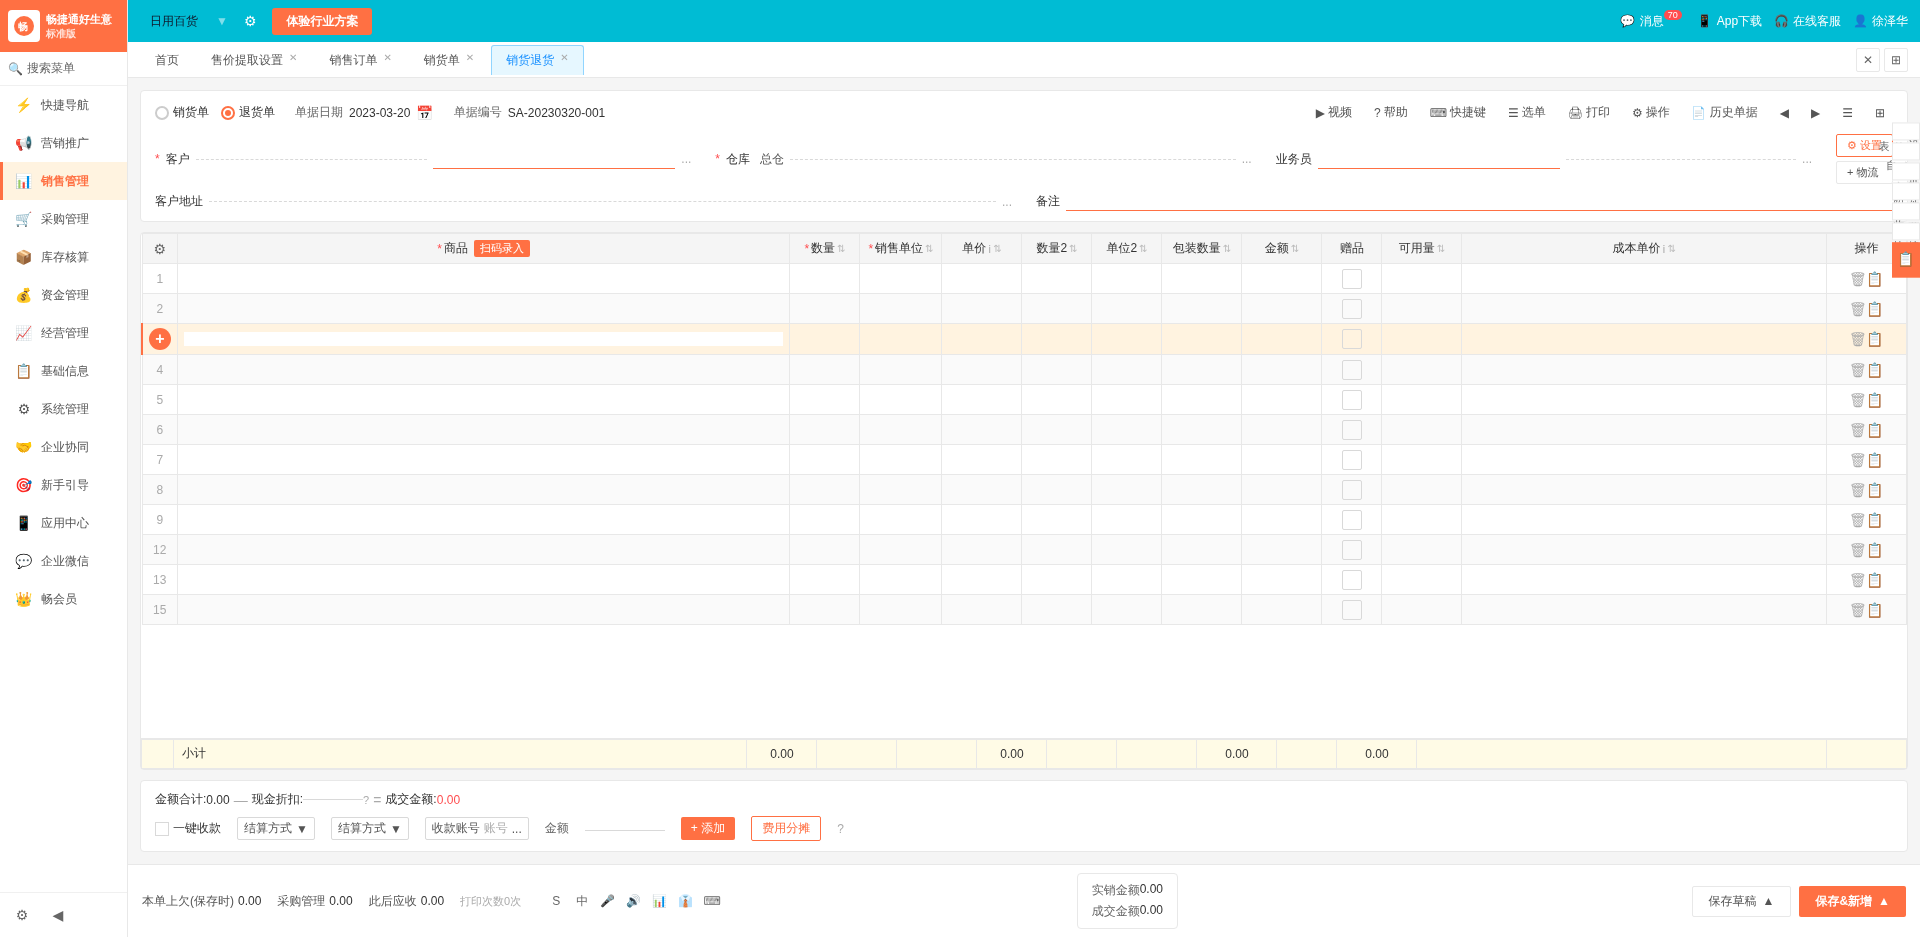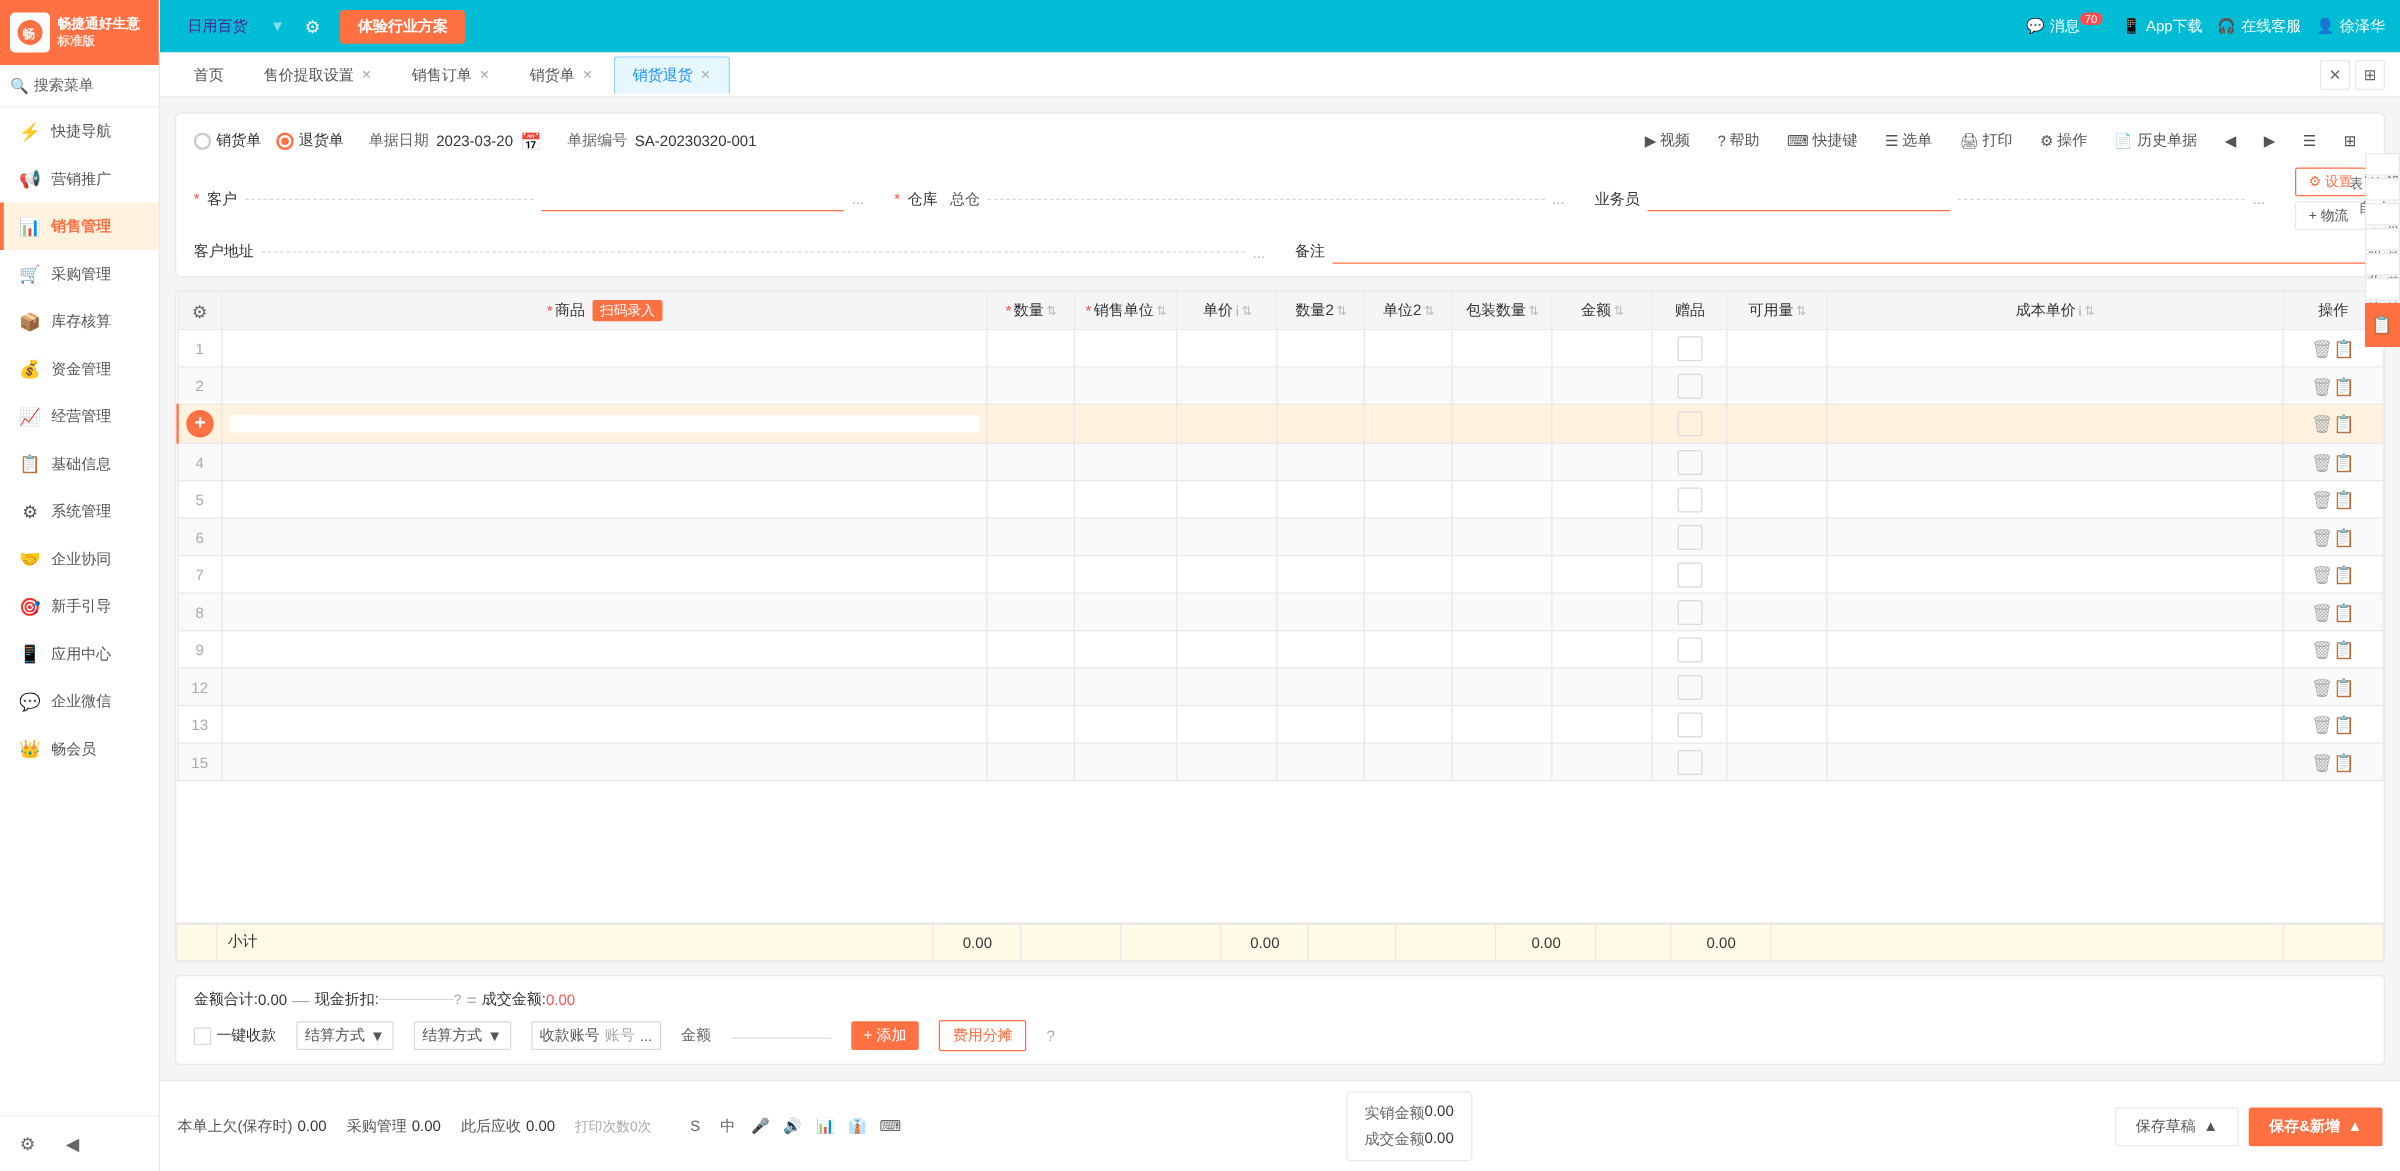--- a/index.html
+++ b/index.html
@@ -20,30 +20,30 @@
     .sidebar-item-icon { width: 18px; height: 18px; display: flex; align-items: center; justify-content: center; font-size: 14px; }
 
     .sidebar-bottom { padding: 8px; display: flex; align-items: center; gap: 8px; border-top: 1px solid #f0f0f0; }
     .sidebar-bottom-btn { width: 28px; height: 28px; display: flex; align-items: center; justify-content: center; cursor: pointer; color: #666; font-size: 14px; }
 
     
     .main { flex: 1; display: flex; flex-direction: column; overflow: hidden; }
 
     
     .topbar { background: #00bcd4; display: flex; align-items: center; padding: 0 12px; height: 42px; gap: 8px; }
-    .topbar-btn { background: transparent; border: none; color: #4c1d95; cursor: pointer; padding: 4px 10px; font-size: 12px; border-radius: 3px; }
+    .topbar-btn { background: transparent; border: none; color: #0f172a; cursor: pointer; padding: 4px 10px; font-size: 12px; border-radius: 3px; }
     .topbar-gear { background: transparent; border: none; color: white; cursor: pointer; padding: 4px 8px; font-size: 14px; }
     .topbar-experience { background: #ff7043; border: none; color: white; cursor: pointer; padding: 5px 14px; font-size: 12px; border-radius: 3px; font-weight: bold; }
     .topbar-right { margin-left: auto; display: flex; align-items: center; gap: 12px; color: white; font-size: 12px; }
     .topbar-right-item { display: flex; align-items: center; gap: 4px; cursor: pointer; }
     .topbar-badge { background: #ff4d4f; color: white; font-size: 9px; border-radius: 8px; padding: 0 4px; position: relative; top: -6px; left: -4px; }
 
     
     .tabbar { background: white; border-bottom: 1px solid #e8e8e8; display: flex; align-items: center; padding: 0 12px; height: 36px; gap: 2px; }
-    .tab { padding: 6px 14px; cursor: pointer; font-size: 12px; color: #555; border-radius: 3px 3px 0 0; border: 1px solid transparent; border-bottom: none; display: flex; align-items: center; gap: 6px; }
+    .tab { padding: 6px 14px; cursor: pointer; font-size: 12px; color: #555; border-radius: 3px 3px 0 0; border: 1px solid transparent; border-bottom: none; display: flex; gap: 6px; }
     .tab.active { background: #e6f7ff; border-color: #91d5ff; color: #1890ff; }
     .tab-close { color: #aaa; font-size: 10px; cursor: pointer; }
     .tabbar-right { margin-left: auto; display: flex; gap: 4px; }
     .tabbar-right-btn { width: 24px; height: 24px; display: flex; align-items: center; justify-content: center; cursor: pointer; color: #666; border: 1px solid #e8e8e8; border-radius: 2px; font-size: 12px; }
 
     
     .content { flex: 1; overflow: hidden; display: flex; flex-direction: column; background: #f5f5f5; }
     .content-inner { flex: 1; overflow: auto; padding: 12px; display: flex; flex-direction: column; gap: 10px; }
 
     

